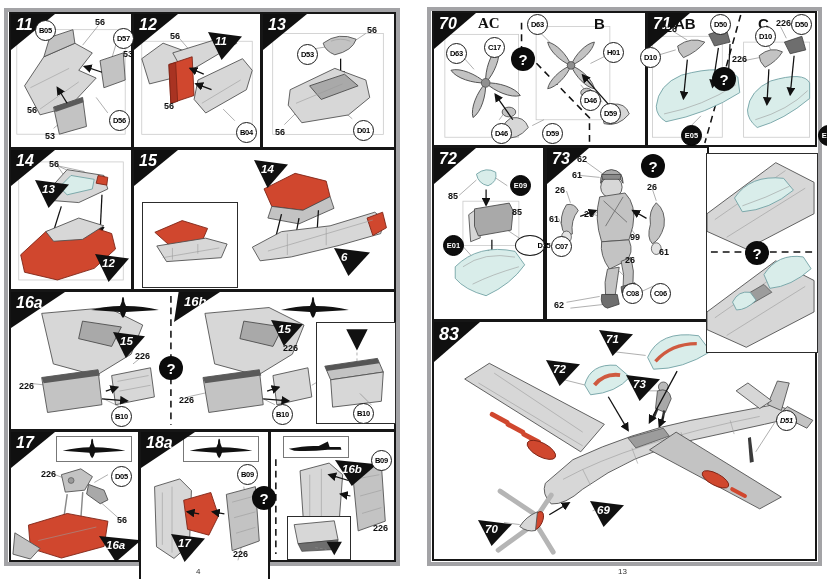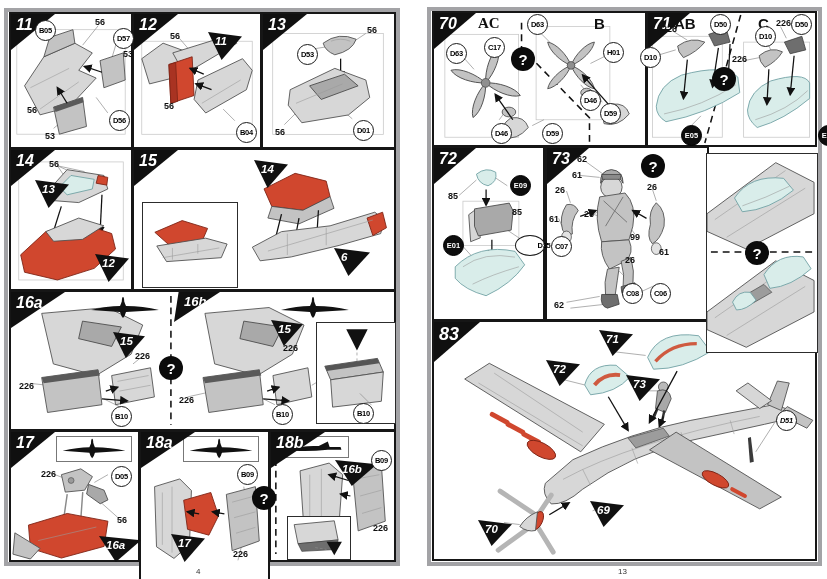--- a/index.html
+++ b/index.html
@@ -268,21 +268,20 @@
       <path class="gry2" d="M84,40 L114,34 L118,92 L90,102 Z"></path>
       <path class="thin" d="M90,48 L112,44 M92,66 L114,60 M94,84 L114,78"></path>
       <path class="arr" d="M82,66 L72,64"></path>
         <path class="arr" d="M80,50 L60,44"></path>
     </svg>
     <div class="silbox" style="left:12px;top:4px;width:66px;height:22px;">
       <svg class="art" viewBox="0 0 66 22">
         <path d="M3,13 Q22,9 36,10 L46,5 L48,11 L60,11 L61,14 L46,14 Q26,16 9,15 Z" fill="#111"></path>
       </svg>
     </div>
-    <div class="corner" style="left:0;top:0;width:54px;height:36px;"><span>18b</span></div>
     <div class="flag" style="left:64px;top:28px;width:42px;height:26px;">16b</div>
     <div class="pl" style="left:100px;top:18px;">B09</div>
     <div class="nm" style="left:102px;top:92px;">226</div>
     <div class="inset" style="left:16px;top:84px;width:64px;height:44px;">
       <svg class="art" viewBox="0 0 64 44">
         <path d="M6,8 L48,4 L52,24 L10,28 Z" class="gry"></path>
         <path d="M10,28 L52,24 L50,34 L14,36 Z" fill="#6e6e6e" stroke="#3d3d3d" stroke-width=".7"></path>
         <polygon points="40,26 56,26 48,40" fill="#111"></polygon>
         <path class="ldr" d="M28,32 L40,34" stroke-dasharray="3 2"></path>
       </svg>

